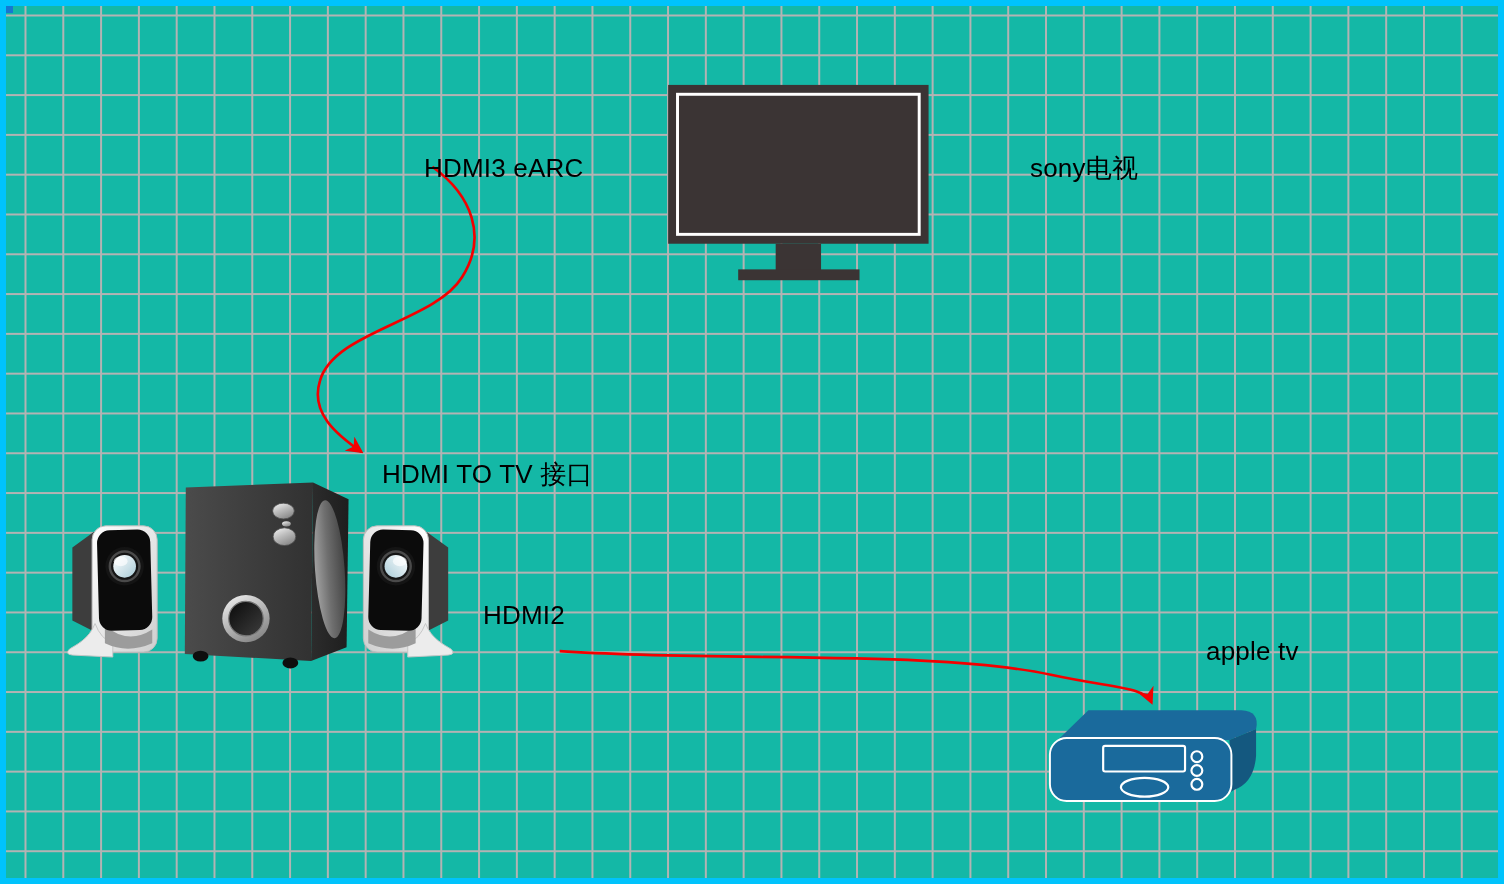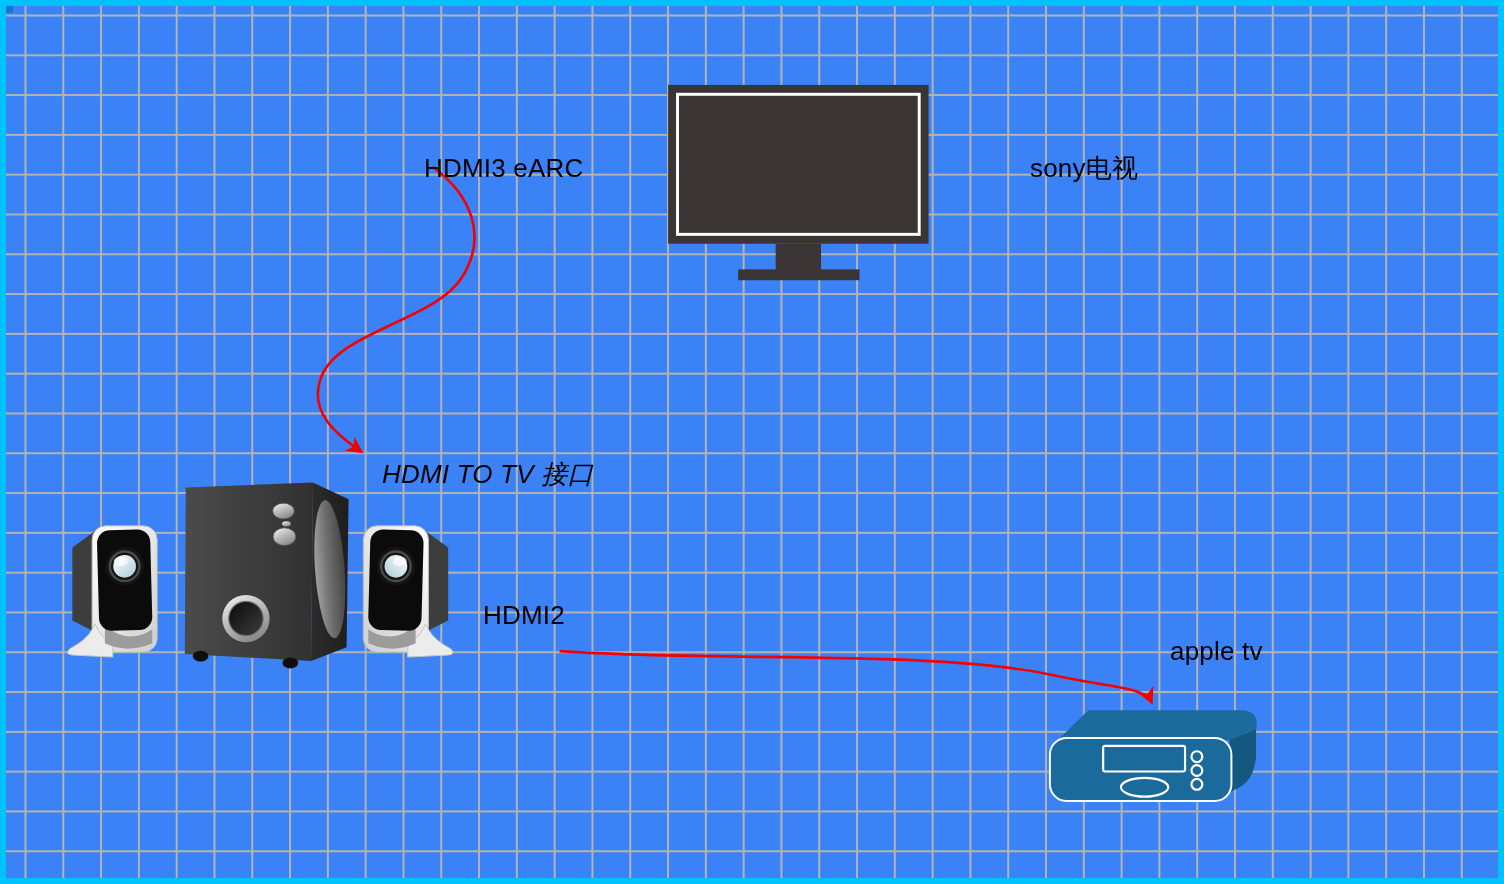--- a/index.html
+++ b/index.html
@@ -2,21 +2,21 @@
 <html><head>
 <meta charset="utf-8">
 <style>
   html,body{margin:0;padding:0;background:#ffffff;}
   .frame{
     position:relative;
     width:1504px;height:884px;
     box-sizing:border-box;
     border:6px solid #00c3fc;
     overflow:hidden;
-    background:#3b82f6;
+    background:#14b8a6;
     font-family:"Liberation Sans","DejaVu Sans",sans-serif;
   }
   .grid{
     position:absolute;inset:0;
     background-image:
       linear-gradient(to right,#b3b3b3 2.4px,transparent 2.4px),
       linear-gradient(to bottom,#b3b3b3 2.4px,transparent 2.4px);
     background-size:37.8px 39.8px;
     background-position:18.5px 8.5px;
   }
@@ -27,23 +27,23 @@
   .scene,.connectors{
     position:absolute;inset:0;width:100%;height:100%;
   }
   .lbl{
     position:absolute;
     font-size:26px;line-height:27px;color:#000;
     white-space:nowrap;letter-spacing:0.2px;
   }
   .lbl-hdmi3{left:418px;top:149px;}
   .lbl-sony{left:1024px;top:149px;}
-  .lbl-port{left:376px;top:455px;font-style:italic;}
+  .lbl-port{left:376px;top:455px;}
   .lbl-hdmi2{left:477px;top:596px;}
-  .lbl-appletv{left:1164px;top:632px;}
+  .lbl-appletv{left:1200px;top:632px;}
 </style>
 </head>
 <body>
 
 <div class="frame">
   <div class="grid"></div>
   <div class="corner-dot"></div>
 
   <svg class="scene" viewBox="0 0 1504 884">
     <defs>

